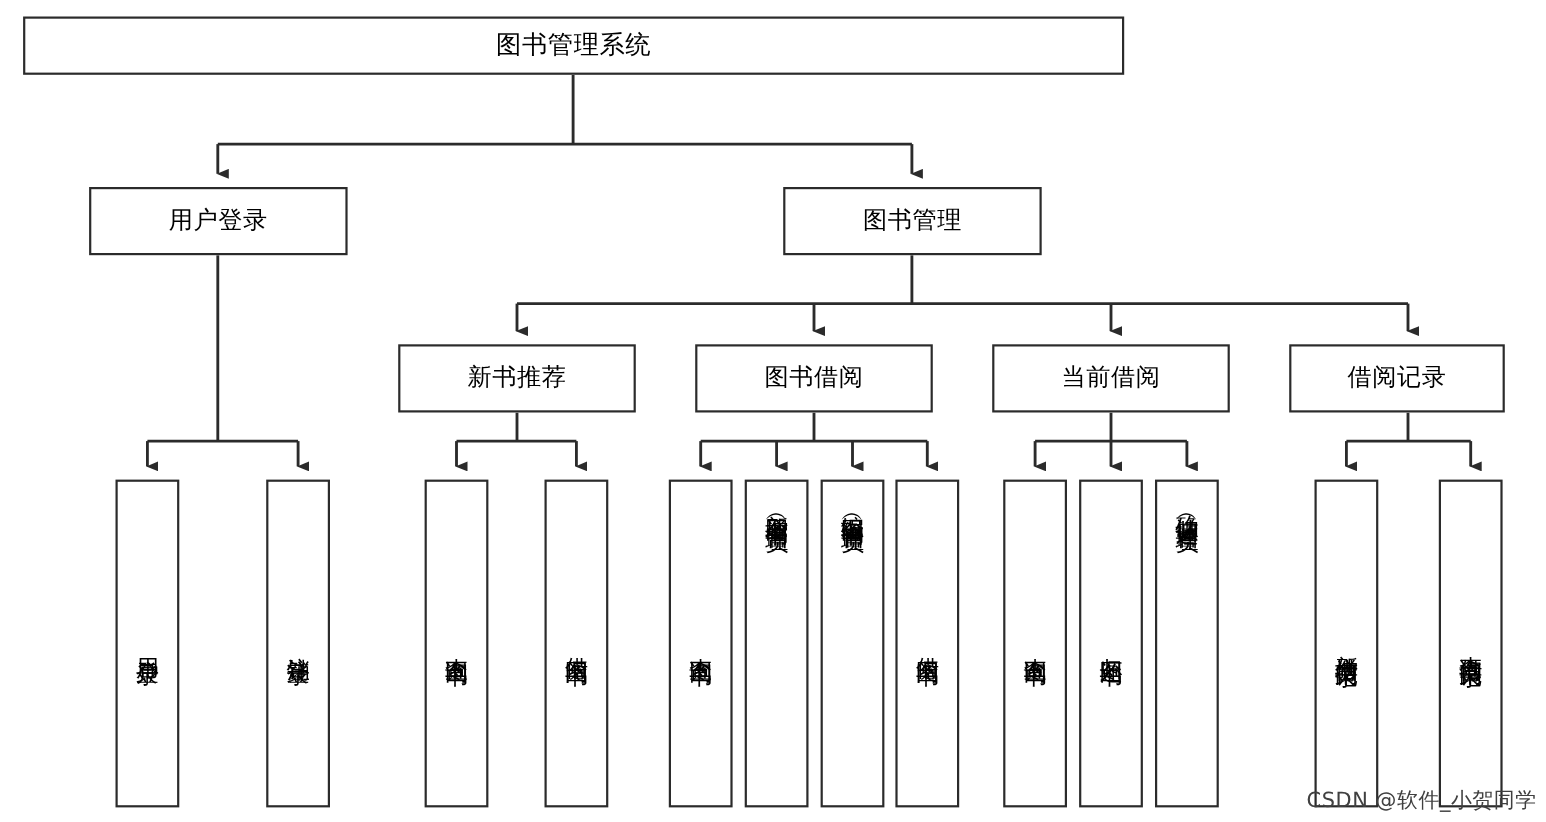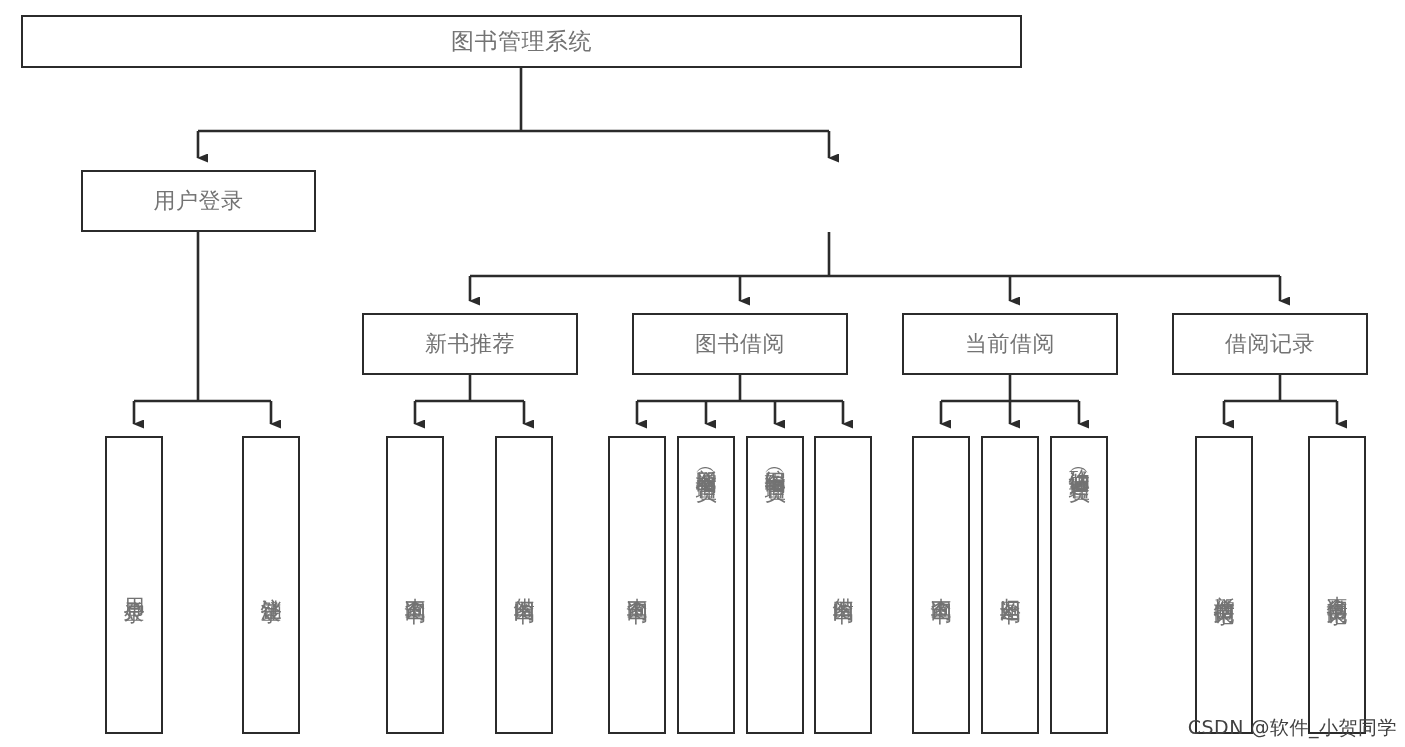--- a/index.html
+++ b/index.html
@@ -24,21 +24,21 @@
     pointer-events: none;
   }
   .node {
     position: absolute;
     box-sizing: border-box;
     border: 2.5px solid #2b2b2b;
     background: #ffffff;
     display: flex;
     align-items: center;
     justify-content: center;
-    color: #737373;
+    color: #000000;
     z-index: 2;
   }
   .node.h {
     font-size: 22px;
     letter-spacing: 0.5px;
     line-height: 1.2;
   }
   .node.root {
     font-size: 23px;
   }
@@ -119,20 +119,21 @@
       <path d="M1280,375 L1280,401"></path>
       <path d="M1224,401 L1337,401"></path>
       <path d="M1224,401 L1224,424" marker-end="url(#arrow)"></path>
       <path d="M1337,401 L1337,424" marker-end="url(#arrow)"></path>
     </g>
   </svg>
 
   <div class="node h root" style="left:21px; top:15px; width:1001px; height:53px;">图书管理系统</div>
 
   <div class="node h" style="left:81px; top:170px; width:235px; height:62px;">用户登录</div>
+  <div class="node h" style="left:712px; top:170px; width:235px; height:62px;">图书管理</div>
 
   <div class="node h" style="left:632px; top:313px; width:216px; height:62px;">图书借阅</div>
   <div class="node h" style="left:362px; top:313px; width:216px; height:62px;">新书推荐</div>
   <div class="node h" style="left:902px; top:313px; width:216px; height:62px;">当前借阅</div>
   <div class="node h" style="left:1172px; top:313px; width:196px; height:62px;">借阅记录</div>
 
   <div class="node v mid" style="left:105px; top:436px; width:58px; height:298px;">用户登录</div>
   <div class="node v mid" style="left:242px; top:436px; width:58px; height:298px;">注销登录</div>
 
   <div class="node v mid" style="left:386px; top:436px; width:58px; height:298px;">查询图书</div>

